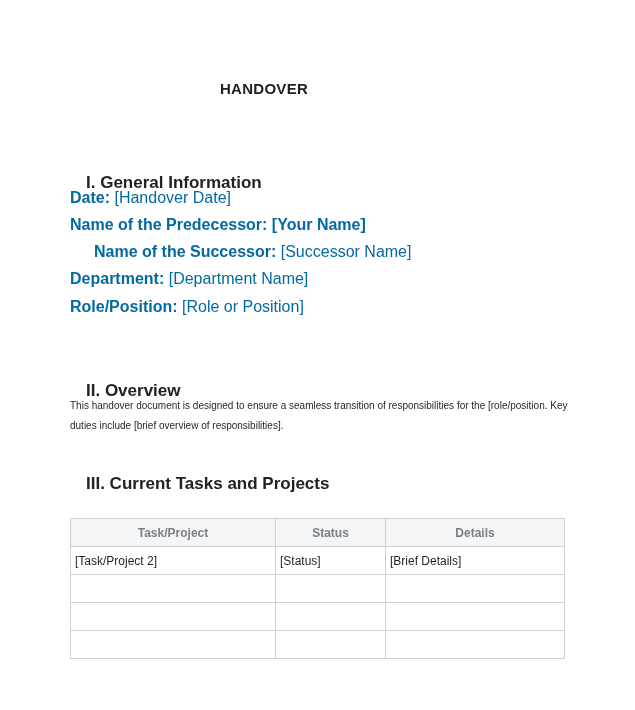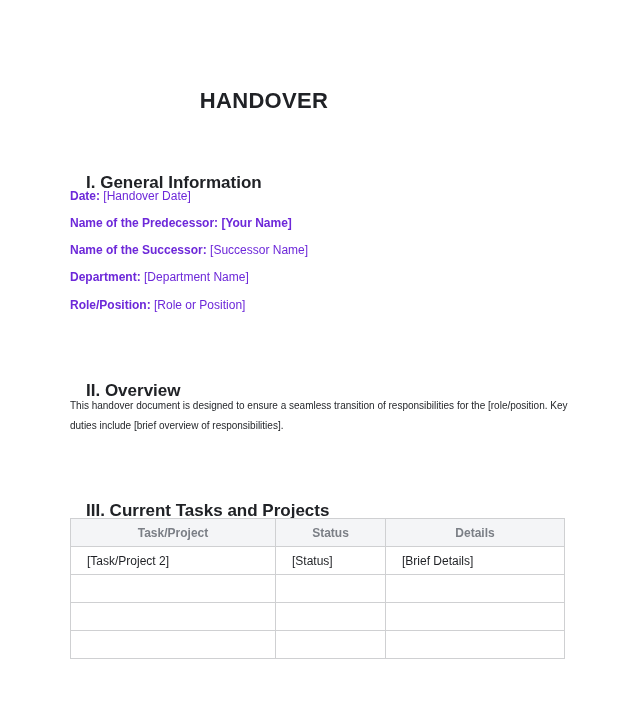--- a/index.html
+++ b/index.html
@@ -12,40 +12,40 @@
       height: 710px;
       position: relative;
       overflow: hidden;
       font-family: "Liberation Sans", sans-serif;
       color: #1f2125;
     }
     .doc-title {
       position: absolute;
       left: 0;
       width: 528px;
-      top: 88px;
+      top: 80px;
       text-align: center;
-      font-size: 22px;
+      font-size: 15px;
       font-weight: bold;
       letter-spacing: 0.3px;
       color: #202226;
     }
     .section-heading {
       position: absolute;
       left: 70px;
       font-size: 17px;
       font-weight: bold;
       color: #202226;
       margin: 16px;
     }
     .field-line {
       position: absolute;
       left: 70px;
-      font-size: 12px;
-      color: #6d28d9;
+      font-size: 16px;
+      color: #0369a1;
       white-space: nowrap;
     }
     .field-line .lbl { font-weight: bold; }
     .field-line .val.bold { font-weight: bold; }
     .overview {
       position: absolute;
       left: 70px;
       top: 396px;
       width: 500px;
       font-size: 10px;
@@ -57,21 +57,21 @@
       left: 70px;
       top: 518px;
       width: 494px;
       border-collapse: collapse;
       font-size: 12px;
       table-layout: fixed;
     }
     table.tasks th, table.tasks td {
       border: 1px solid #cfd0d2;
       height: 27px;
-      padding: 0 16px;
+      padding: 0 4px;
       text-align: left;
       vertical-align: middle;
     }
     table.tasks th {
       background: #f4f5f7;
       color: #7b7f86;
       font-weight: bold;
       text-align: center;
     }
     table.tasks td { color: #1f2125; }
@@ -84,37 +84,37 @@
 <h2 class="section-heading" style="top:157px;">I. General Information</h2>
 
 <div class="field-line" style="top:189px;">
   <span class="lbl">Date:</span>
   <span class="val">[Handover Date]</span>
 </div>
 <div class="field-line" style="top:216px;">
   <span class="lbl">Name of the Predecessor:</span>
   <span class="val bold">[Your Name]</span>
 </div>
-<div class="field-line" style="top:243px;">
+<div class="field-line" style="top:243px;margin-left:24px;">
   <span class="lbl">Name of the Successor:</span>
   <span class="val">[Successor Name]</span>
 </div>
 <div class="field-line" style="top:270px;">
   <span class="lbl">Department:</span>
   <span class="val">[Department Name]</span>
 </div>
 <div class="field-line" style="top:298px;">
   <span class="lbl">Role/Position:</span>
   <span class="val">[Role or Position]</span>
 </div>
 
 <h2 class="section-heading" style="top:365px;text-align:right;">II. Overview</h2>
 <div class="overview">This handover document is designed to ensure a seamless transition of responsibilities for the [role/position. Key duties include [brief overview of responsibilities].</div>
 
-<h2 class="section-heading" style="top:485px;text-align:center;">III. Current Tasks and Projects</h2>
+<h2 class="section-heading" style="top:458px;text-align:center;">III. Current Tasks and Projects</h2>
 
 <table class="tasks">
   <colgroup>
     <col style="width:205px;">
     <col style="width:110px;">
     <col style="width:179px;">
   </colgroup>
   <thead>
     <tr>
       <th>Task/Project</th>

